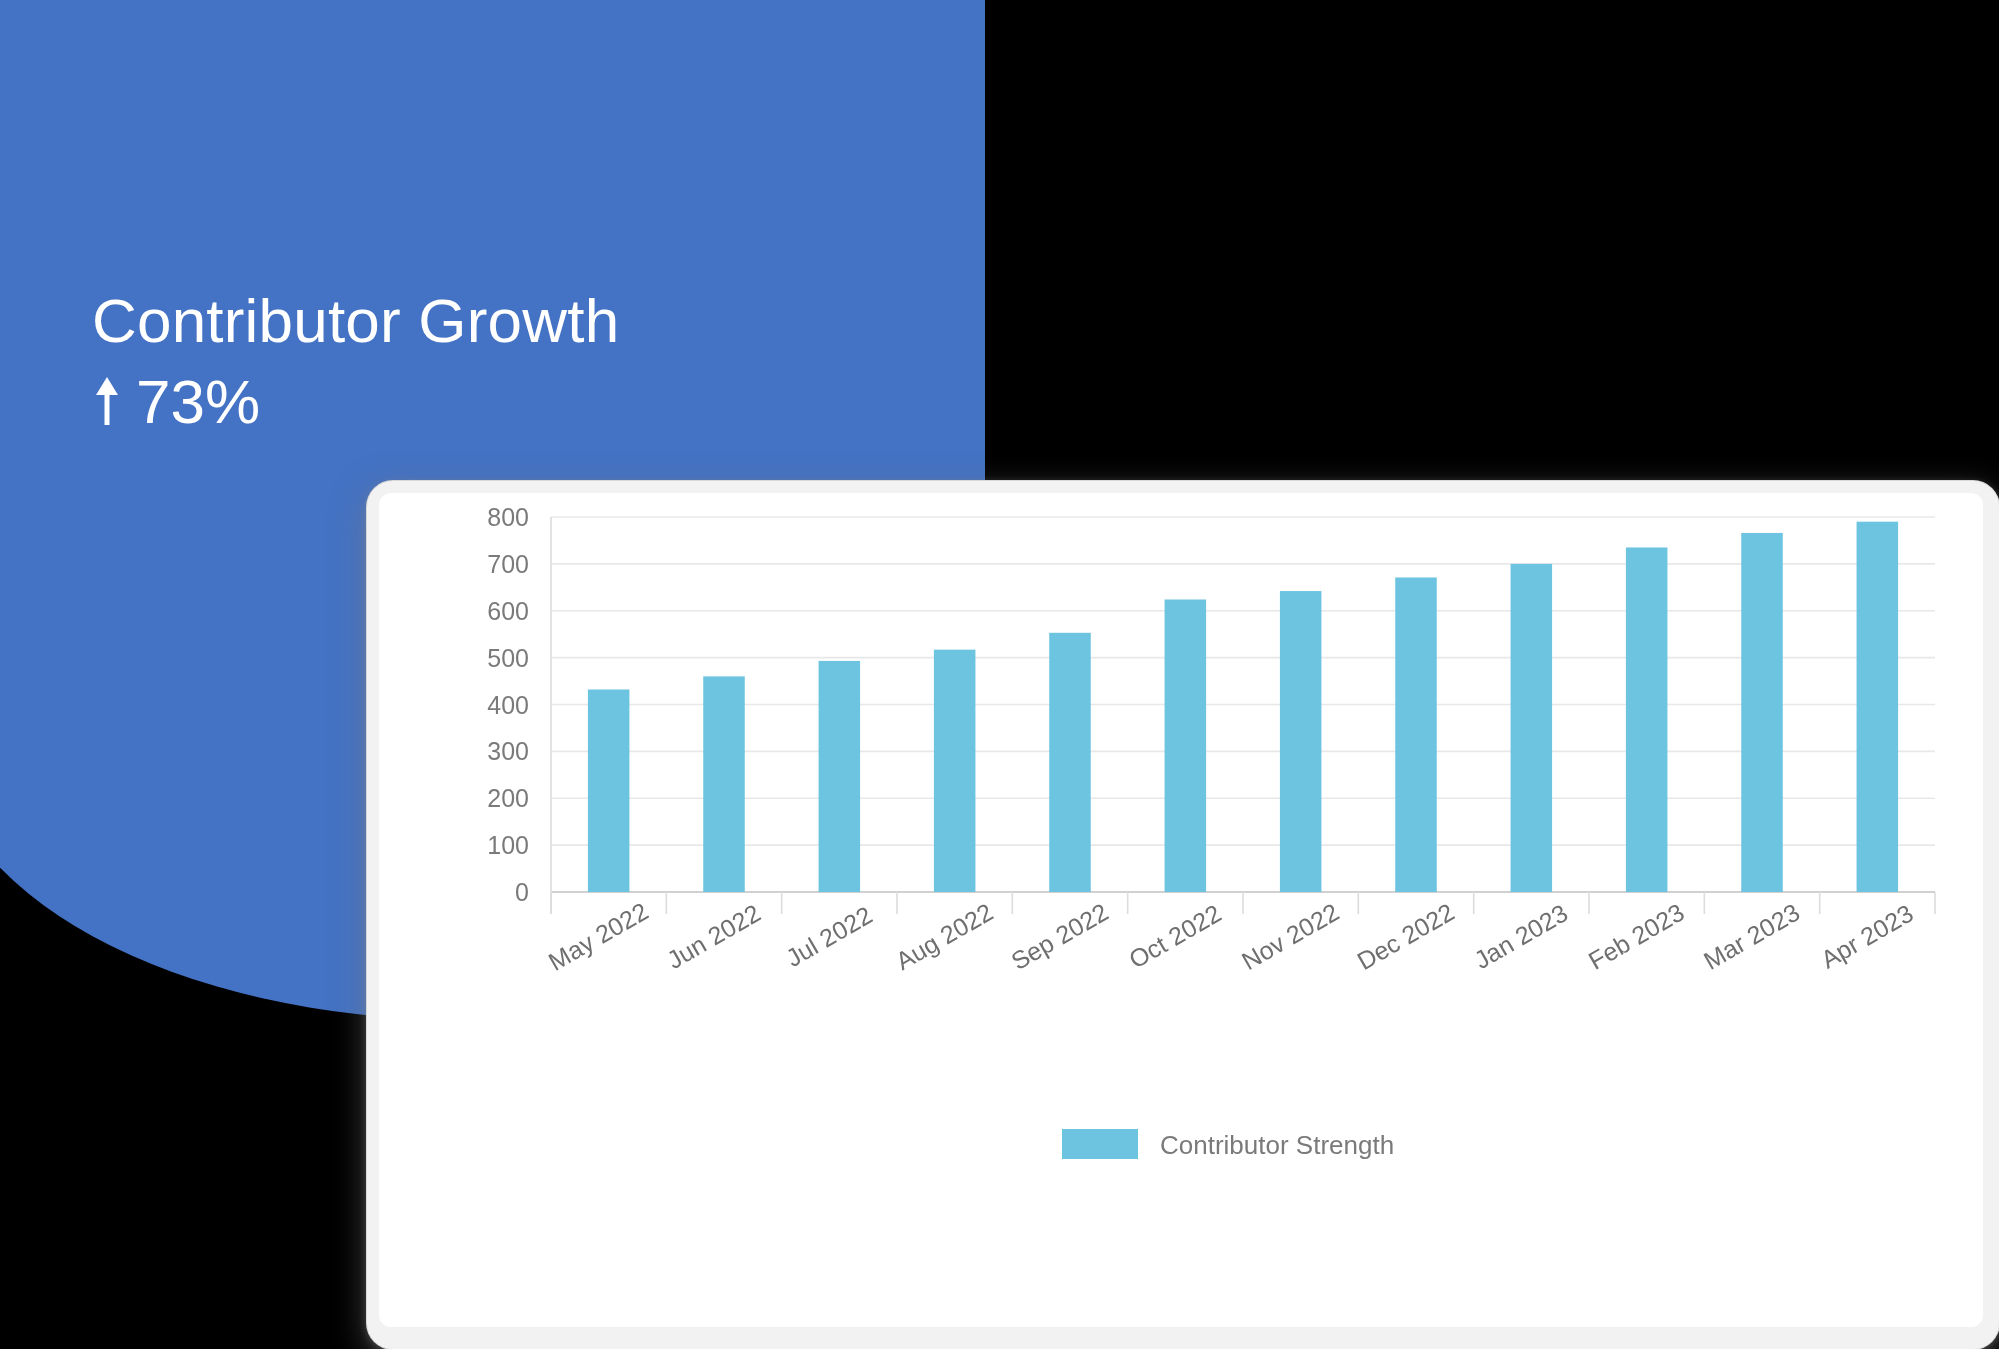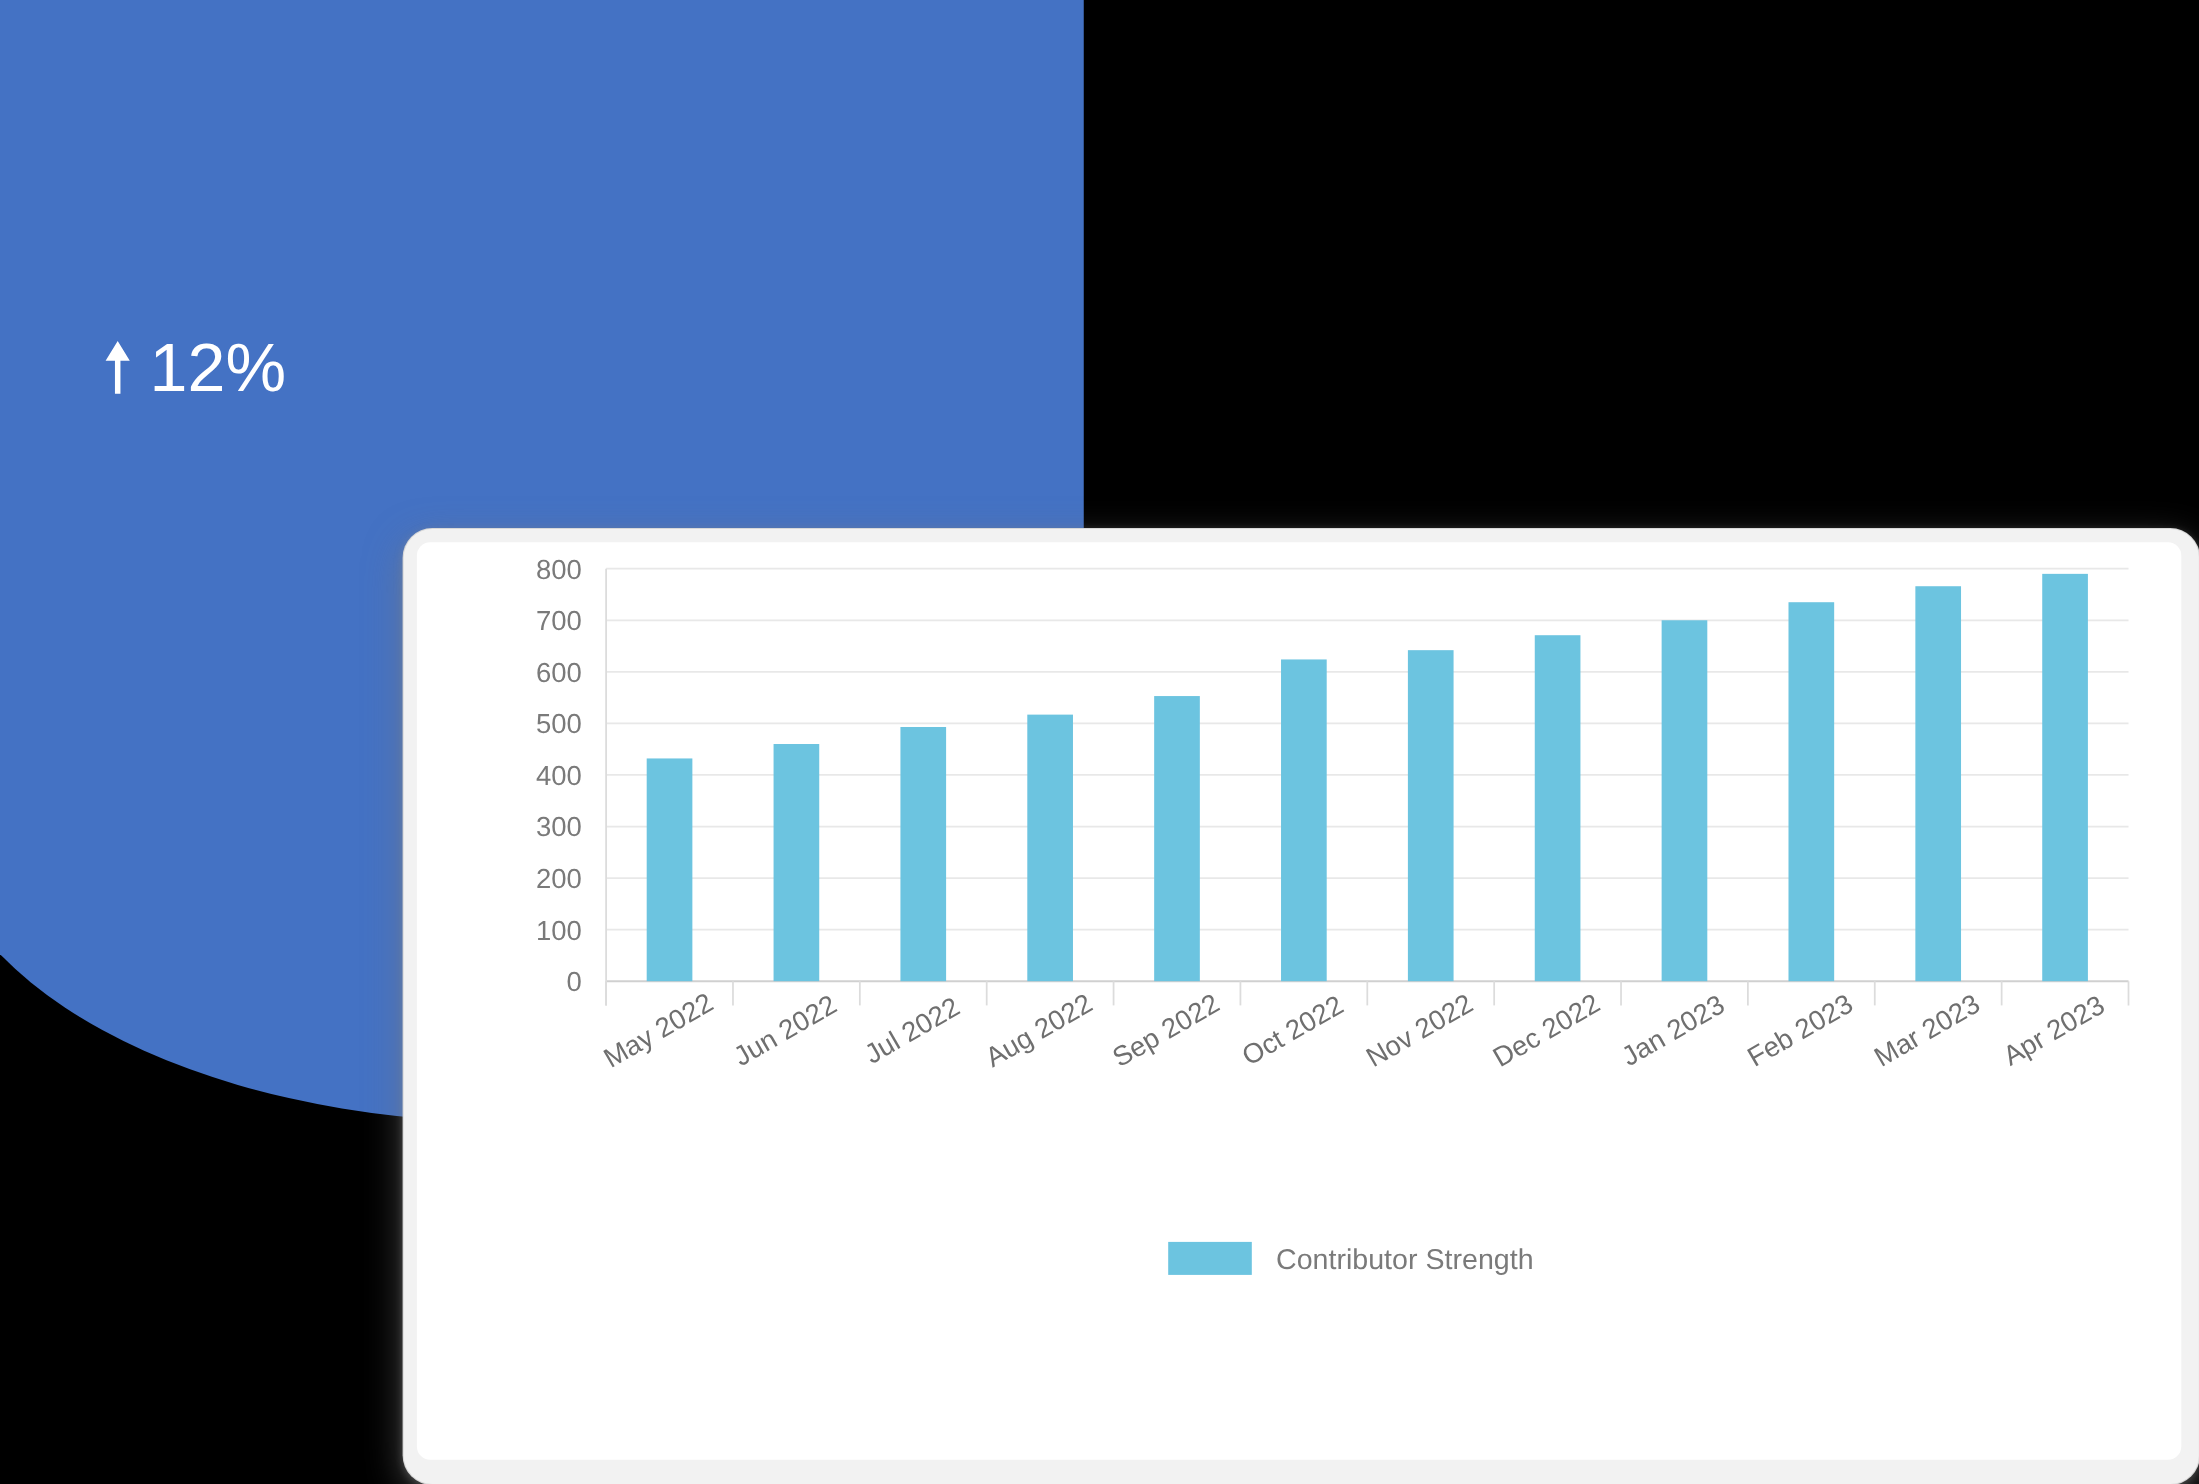--- a/index.html
+++ b/index.html
@@ -133,27 +133,28 @@
 </style>
 </head>
 <body>
 
 <div id="stage">
 
   <div class="blue-panel-square"></div>
   <div class="blue-panel"></div>
 
   <div class="headline-block">
+    <div class="headline-title">Contributor Growth</div>
     <div class="headline-metric">
       <span class="arrow-up-icon">
         <svg width="30" height="62" viewBox="0 0 30 62" aria-hidden="true">
           <path d="M15 6 L26 24 L17.5 24 L17.5 54 L12.5 54 L12.5 24 L4 24 Z" fill="#ffffff"></path>
         </svg>
       </span>
-      <span>12%</span>
+      <span>73%</span>
     </div>
   </div>
 
   <div class="device">
     <div class="device-bezel"></div>
     <div class="device-screen">
       <div class="chart-wrap">
         <svg class="chart-svg" id="chart-svg" viewBox="0 0 1604 834" preserveAspectRatio="none">
             <line x1="172" y1="399" x2="1556" y2="399" stroke="#d0d0d0" stroke-width="1.8"></line>
             <text x="150" y="408" text-anchor="end" class="tick-label">0</text>

